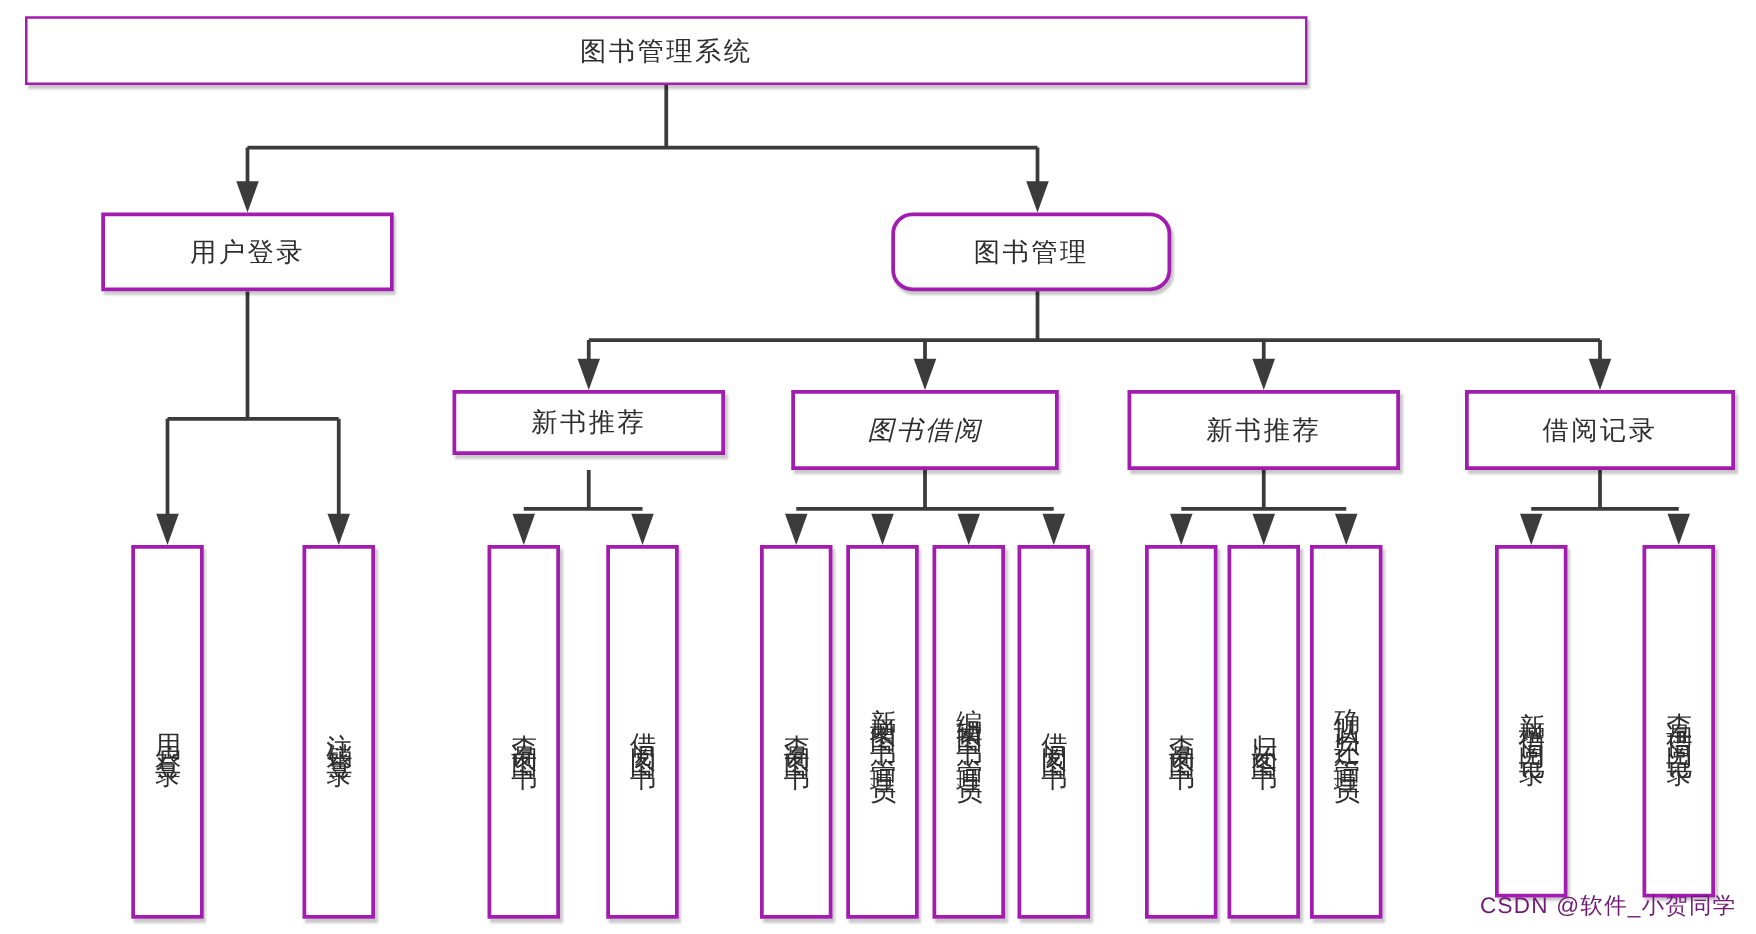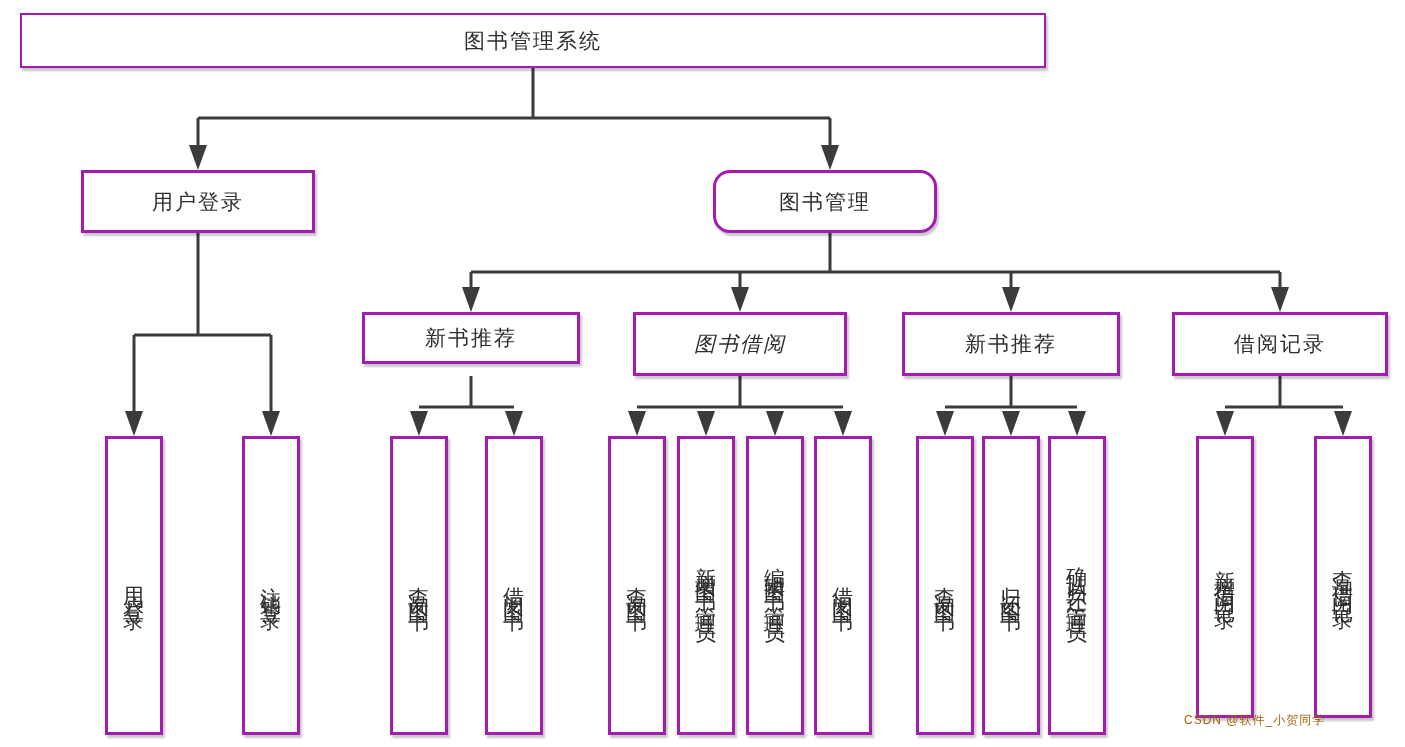--- a/index.html
+++ b/index.html
@@ -43,23 +43,23 @@
     writing-mode: vertical-rl;
     text-orientation: upright;
     letter-spacing: 8px;
     line-height: 1;
     white-space: normal;
   }
   #watermark {
     position: absolute;
     left: 1184px;
     top: 712px;
-    font-size: 12px;
+    font-size: 18px;
     letter-spacing: 1px;
-    color: #a16207;
+    color: #701a75;
     z-index: 5;
     white-space: nowrap;
   }
 </style>
 </head>
 <body>
 
 <div id="stage">
 
   <svg id="connectors" viewBox="0 0 1405 747" xmlns="http://www.w3.org/2000/svg" aria-hidden="true">

